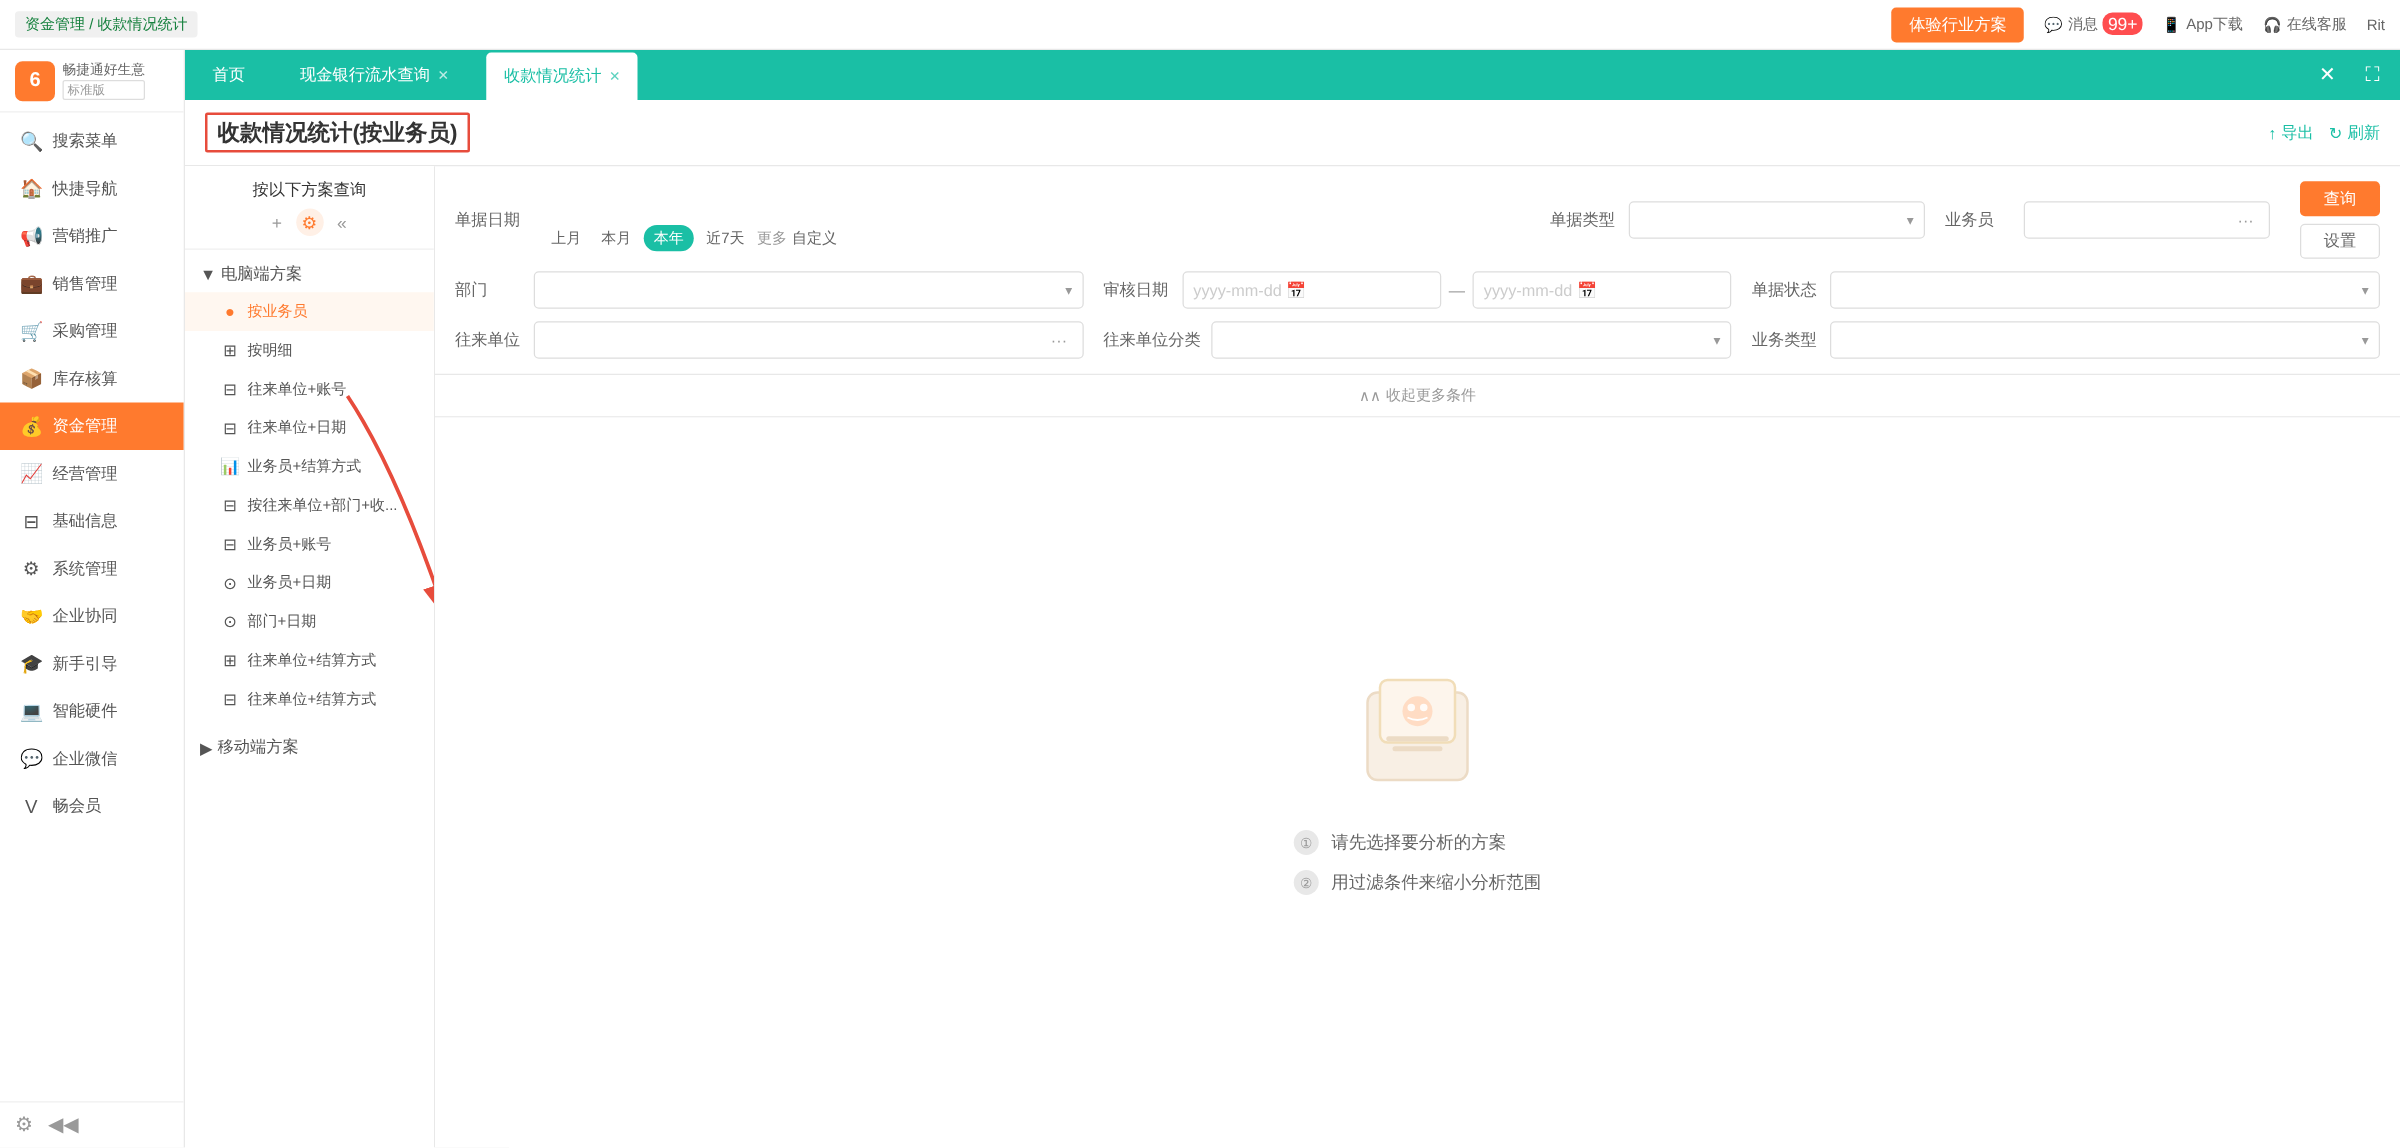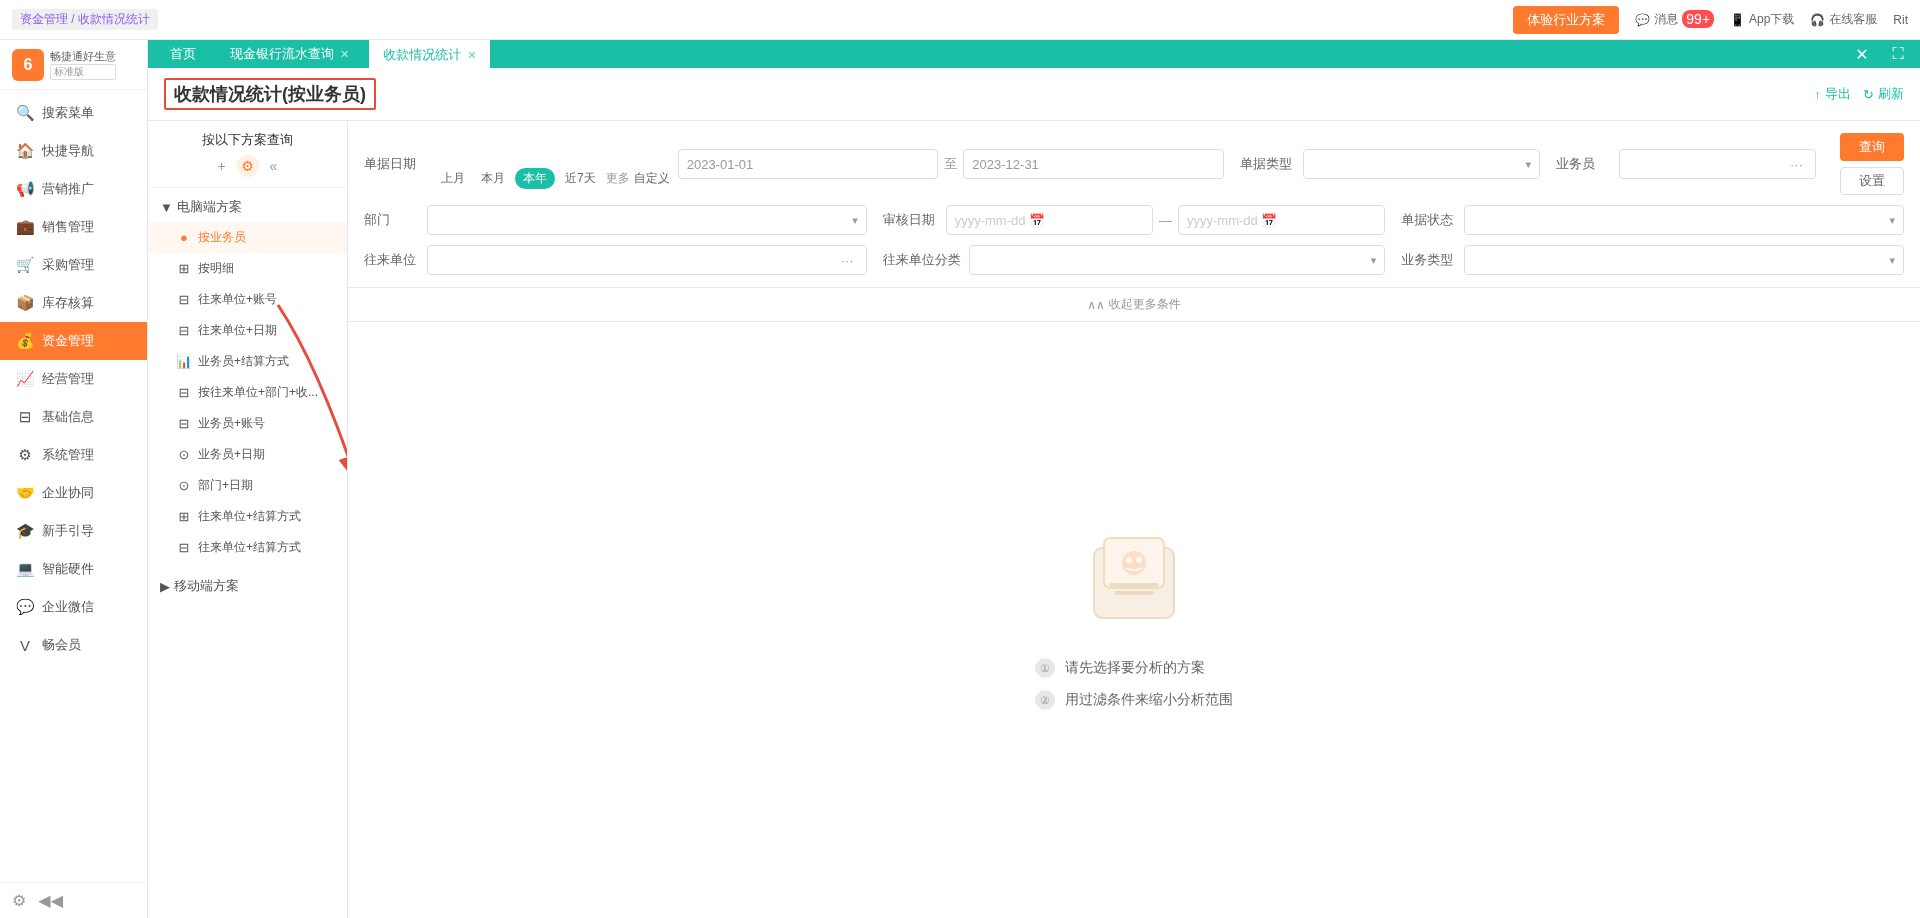--- a/index.html
+++ b/index.html
@@ -18,21 +18,21 @@
       z-index: 100;
     }
     .top-header-left {
       display: flex;
       align-items: center;
       gap: 8px;
       flex: 1;
     }
     .breadcrumb-text {
       font-size: 12px;
-      color: #8b5cf6;
+      color: #15803d;
       background: #f0f0f0;
       padding: 2px 8px;
       border-radius: 3px;
     }
     .top-header-right {
       display: flex;
       align-items: center;
       gap: 16px;
     }
     .header-btn {
@@ -142,26 +142,26 @@
     
     .main-content {
       flex: 1;
       display: flex;
       flex-direction: column;
       overflow: hidden;
     }
 
     
     .tab-bar {
-      height: 28px;
+      height: 40px;
       background: #1abfa5;
       display: flex;
       align-items: center;
       padding: 0 8px;
-      gap: 6px;
+      gap: 16px;
     }
     .tab-item {
       display: flex;
       align-items: center;
       gap: 6px;
       padding: 12px 14px;
       height: 40px;
       color: #fff;
       font-size: 13px;
       cursor: pointer;
@@ -706,29 +706,20 @@
           <div class="filter-row">
             <div class="filter-field">
               <span class="filter-label">单据日期</span>
               <div class="quick-dates">
                 <span class="quick-date-btn">上月</span>
                 <span class="quick-date-btn">本月</span>
                 <span class="quick-date-btn active">本年</span>
                 <span class="quick-date-btn">近7天</span>
                 <span class="more-btn">更多</span>
                 <span class="custom-btn">自定义</span>
-              </div>
-              <div class="date-range">
-                <div class="date-input">
-                  <span>2023-01-01</span>
-                </div>
-                <span class="date-sep">至</span>
-                <div class="date-input">
-                  <span>2023-12-31</span>
-                </div>
               </div>
             </div>
             <div class="filter-field" style="max-width: 300px;">
               <span class="filter-label">单据类型</span>
               <div class="filter-select-box">
                 <span style="color:#ccc;"></span>
                 <span class="chevron-icon">▾</span>
               </div>
             </div>
             <div class="filter-field" style="max-width: 260px;">

